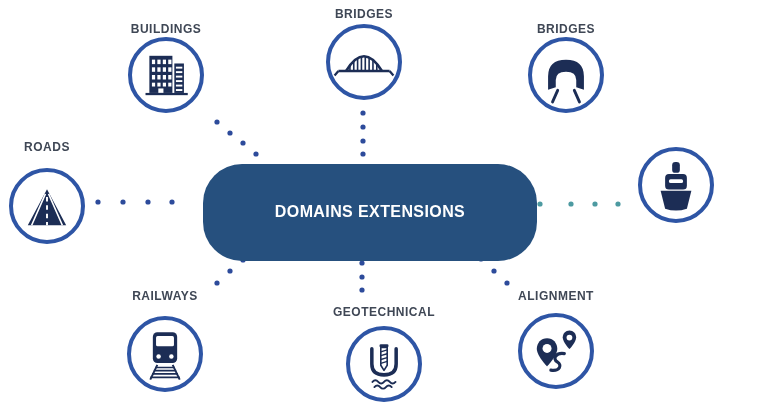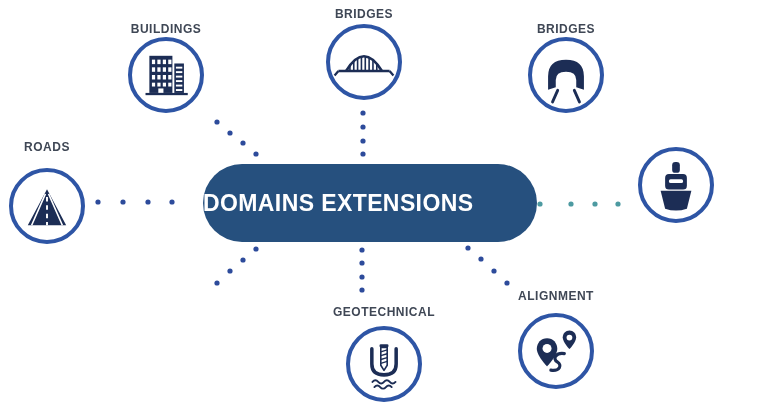--- a/index.html
+++ b/index.html
@@ -23,24 +23,24 @@
   .n-bridges{left:294px;top:6px;width:140px;}     .n-bridges .circle{margin-top:2px;}
   .n-tunnels{left:496px;top:21px;width:140px;}    .n-tunnels .circle{margin-top:0;}
   .n-roads{left:-23px;top:139px;width:140px;}     .n-roads .circle{margin-top:13px;}
   .n-ports{left:594px;top:139px;width:180px;}     .n-ports .circle{margin-top:8px;transform:translateX(-8px);}
   .n-railways{left:95px;top:288px;width:140px;}   .n-railways .circle{margin-top:12px;}
   .n-geotechnical{left:312px;top:304px;width:144px;} .n-geotechnical .circle{margin-top:6px;}
   .n-alignment{left:486px;top:288px;width:140px;} .n-alignment .circle{margin-top:9px;}
 
   
   .pill{
-    position:absolute;left:203px;top:164px;width:334px;height:78px;
+    position:absolute;left:203px;top:164px;width:334px;height:97px;
     background:#26507e;border-radius:39px;color:#ffffff;
-    display:flex;flex-direction:column;align-items:flex-start;justify-content:center;
-    font-size:23px;font-weight:700;letter-spacing:.4px;line-height:1.4;text-align:center;
+    display:flex;flex-direction:column;align-items:center;justify-content:center;
+    font-size:16px;font-weight:700;letter-spacing:.4px;line-height:1.4;text-align:center;
   }
 
   .connectors{position:absolute;left:0;top:0;width:768px;height:414px;}
 </style>
 </head>
 <body>
 
 <div class="canvas">
 
   <svg class="connectors" viewBox="0 0 768 414">
@@ -165,20 +165,33 @@
     <div class="circle">
       <svg viewBox="0 0 100 100" fill="#1c2d55">
         <rect x="44" y="14" width="12" height="17" rx="5"></rect>
         <rect x="33" y="33" width="34" height="24" rx="6"></rect>
         <rect x="39" y="41" width="22" height="6" rx="2.5" fill="#ffffff"></rect>
         <path d="M26,59 L74,59 L67,87 Q50,93 33,87 Z"></path>
       </svg>
     </div>
   </div>
 
+  <div class="node n-railways">
+    <div class="node-label">RAILWAYS</div>
+    <div class="circle">
+      <svg viewBox="0 0 100 100">
+        <rect x="31" y="16" width="38" height="48" rx="7" fill="#1c2d55"></rect>
+        <rect x="36" y="22" width="28" height="16" rx="2.5" fill="#ffffff"></rect>
+        <circle cx="40" cy="54" r="3.5" fill="#ffffff"></circle>
+        <circle cx="60" cy="54" r="3.5" fill="#ffffff"></circle>
+        <path stroke="#1c2d55" stroke-width="3" fill="none" d="M38,67 L27,90 M62,67 L73,90"></path>
+        <path stroke="#1c2d55" stroke-width="2.5" fill="none" d="M35,71 L65,71 M32.5,76 L67.5,76 M30,81 L70,81 M27,86.5 L73,86.5"></path>
+      </svg>
+    </div>
+  </div>
 
   <div class="node n-geotechnical">
     <div class="node-label">GEOTECHNICAL</div>
     <div class="circle">
       <svg viewBox="0 0 100 100" fill="none" stroke="#1c2d55">
         <path d="M31,26 L31,50 Q31,67 50,67 Q69,67 69,50 L69,26" stroke-width="5.5" stroke-linecap="round"></path>
         <rect x="43" y="19" width="14" height="5" rx="2" fill="#1c2d55" stroke="none"></rect>
         <path d="M45,24 L55,24 L55,52 L50,60 L45,52 Z" fill="#ffffff" stroke-width="2.5" stroke-linejoin="round"></path>
         <path stroke-width="2.2" d="M45,31 L55,28 M45,37 L55,34 M45,43 L55,40 M45,49 L55,46"></path>
         <path stroke-width="3" stroke-linecap="round" d="M32,78 q4.5,-5 9,0 q4.5,5 9,0 q4.5,-5 9,0 q4.5,5 9,0"></path>

